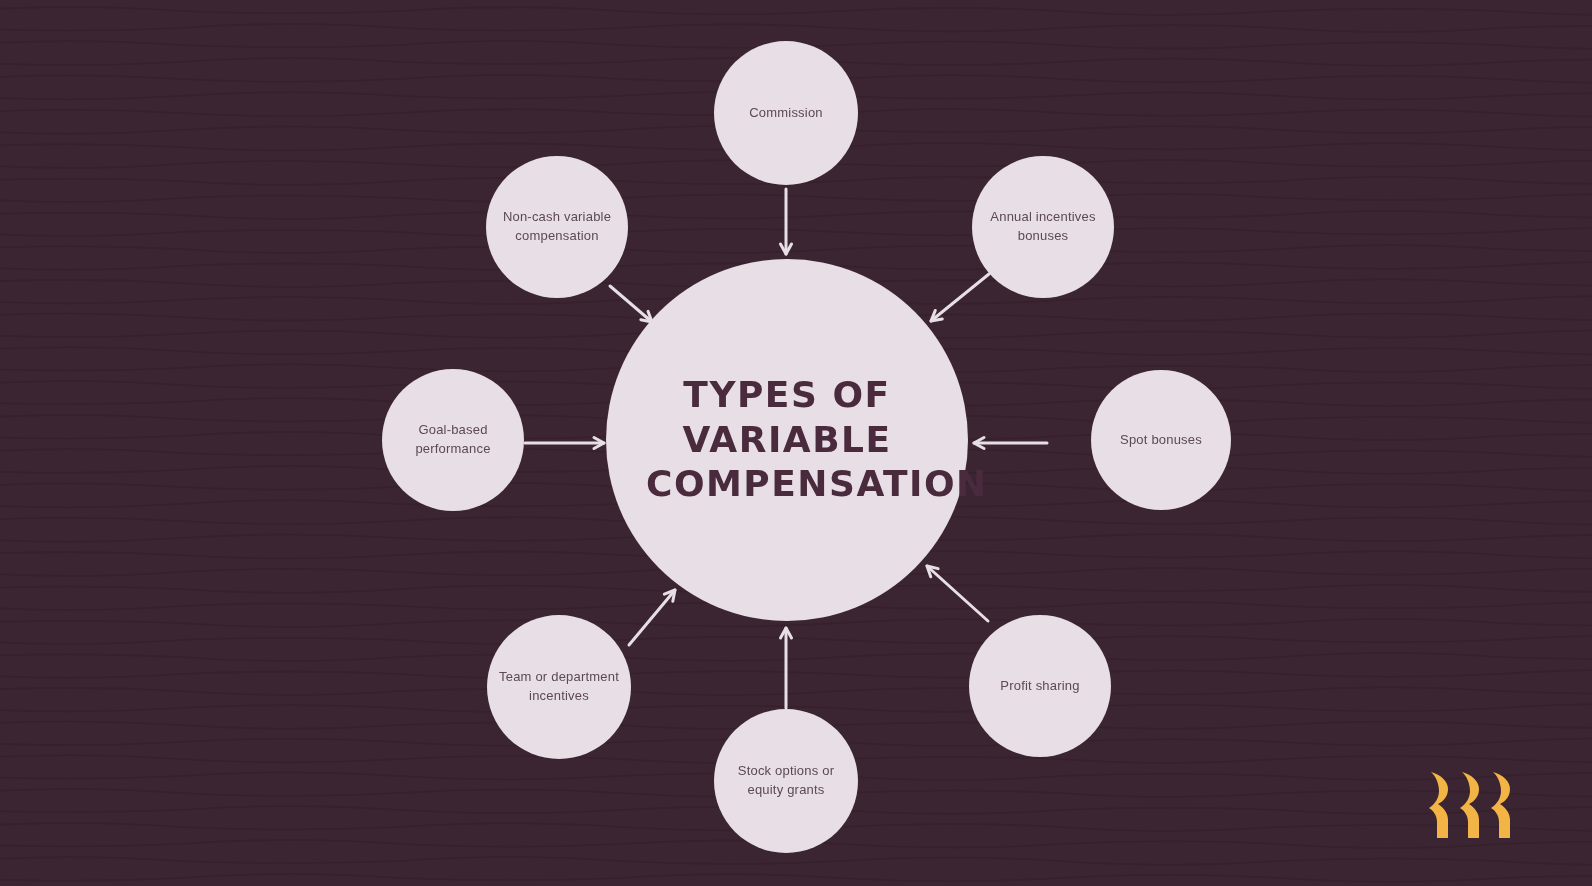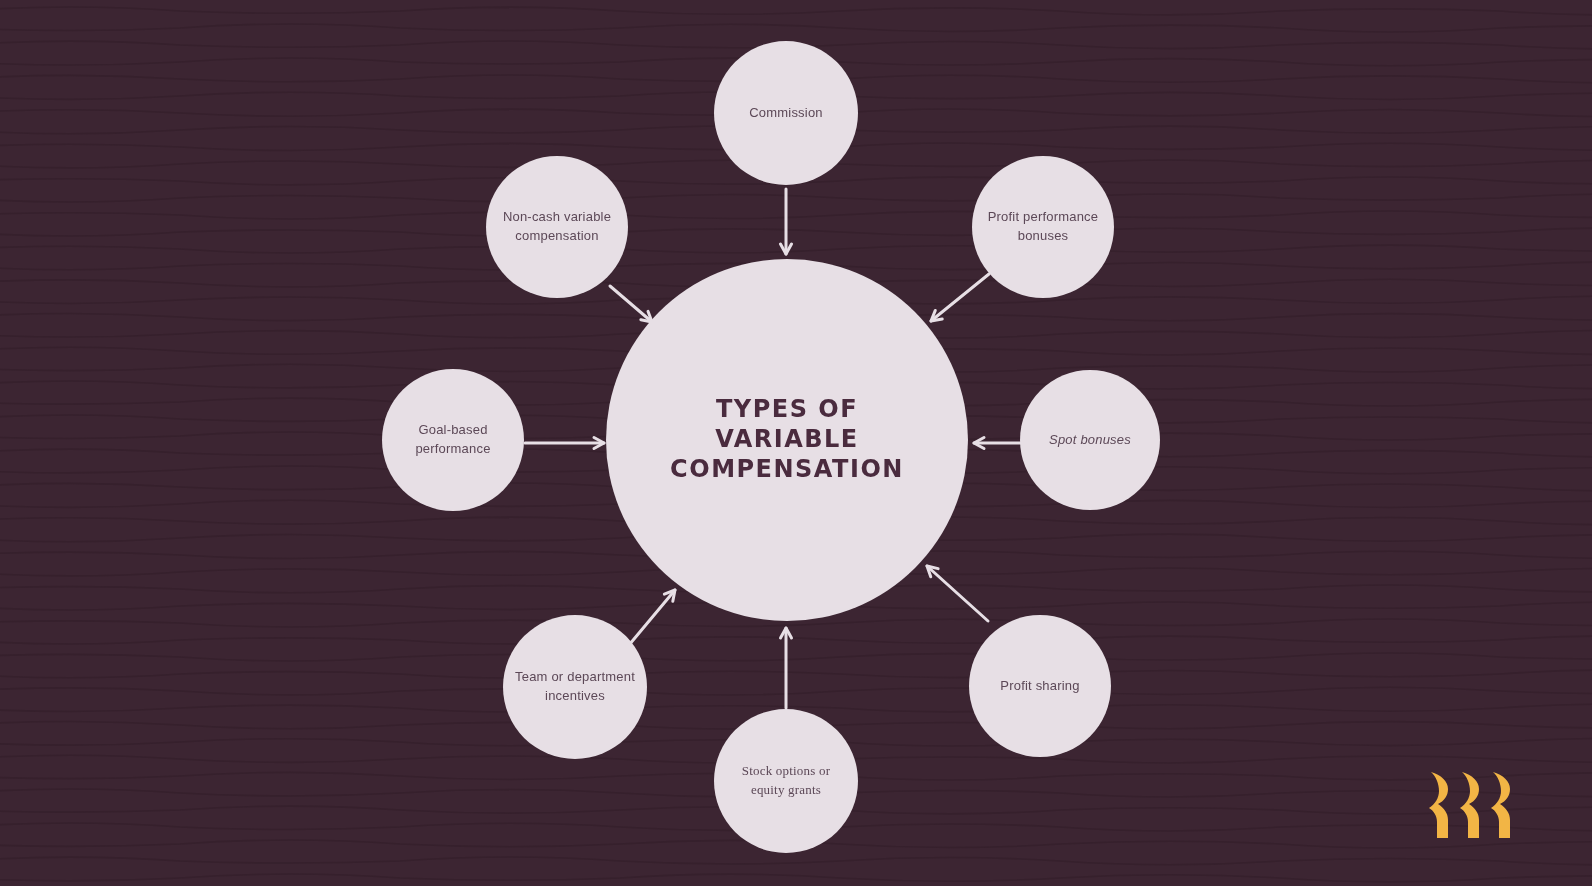--- a/index.html
+++ b/index.html
@@ -39,34 +39,34 @@
     letter-spacing: 0.2px;
   }
   .node-central {
     left: 606px; top: 259px;
     width: 362px; height: 362px;
   }
   .node-central .title {
     width: 282px;
     font-family: "DejaVu Sans", sans-serif;
     font-weight: bold;
-    font-size: 24px;
+    font-size: 36px;
     line-height: 1.24;
     letter-spacing: 1.5px;
     color: #4A2B3E;
     text-align: center;
   }
   .node-commission { left: 714px; top: 41px;  width: 144px; height: 144px; }
   .node-noncash    { left: 486px; top: 156px; width: 142px; height: 142px; justify-content: center; }
   .node-annual     { left: 972px; top: 156px; width: 142px; height: 142px; }
   .node-goal       { left: 382px; top: 369px; width: 142px; height: 142px; }
-  .node-spot       { left: 1020px; top: 370px; width: 140px; height: 140px; font-style: italic; }
-  .node-team       { left: 503px; top: 615px; width: 144px; height: 144px; }
+  .node-spot       { left: 1091px; top: 370px; width: 140px; height: 140px; }
+  .node-team       { left: 487px; top: 615px; width: 144px; height: 144px; }
   .node-profit     { left: 969px; top: 615px; width: 142px; height: 142px; }
-  .node-stock      { left: 714px; top: 709px; width: 144px; height: 144px; font-family: Liberation Serif, serif; }
+  .node-stock      { left: 714px; top: 709px; width: 144px; height: 144px; }
   #logo {
     position: absolute;
     left: 1428px;
     top: 772px;
     width: 84px;
     height: 66px;
   }
   .connector {
     stroke: #E7DFE5;
     stroke-width: 3;
@@ -151,21 +151,21 @@
 </svg>
 
 <div class="node node-central">
   <div class="title">TYPES OF VARIABLE COMPENSATION</div>
 </div>
 
 <div class="node node-commission">
   <div class="label">Commission</div>
 </div>
 <div class="node node-annual">
-  <div class="label">Profit performance bonuses</div>
+  <div class="label">Annual incentives bonuses</div>
 </div>
 <div class="node node-spot">
   <div class="label">Spot bonuses</div>
 </div>
 <div class="node node-profit">
   <div class="label">Profit sharing</div>
 </div>
 <div class="node node-stock">
   <div class="label">Stock options or equity grants</div>
 </div>

